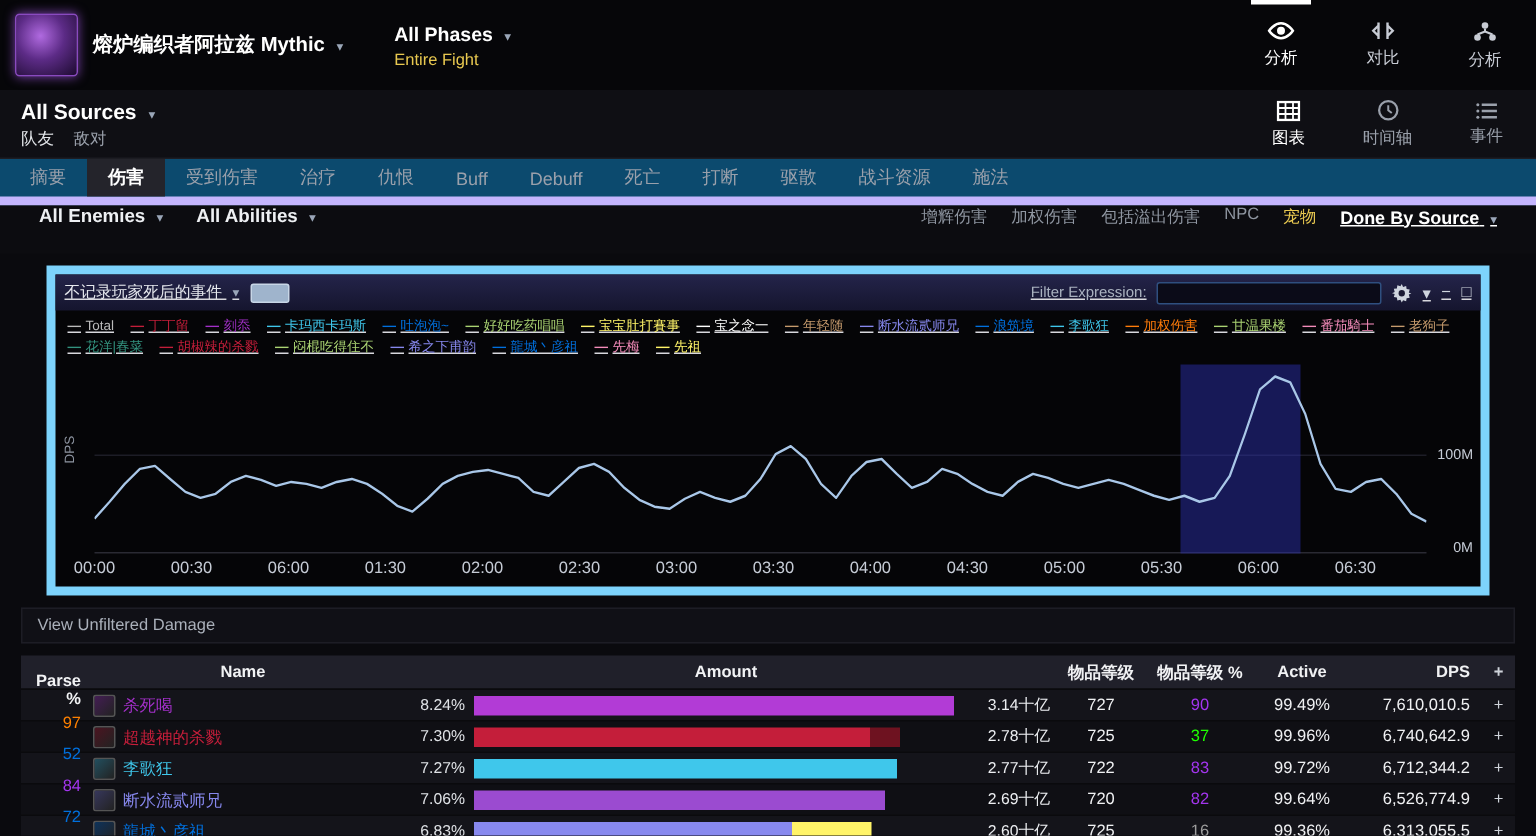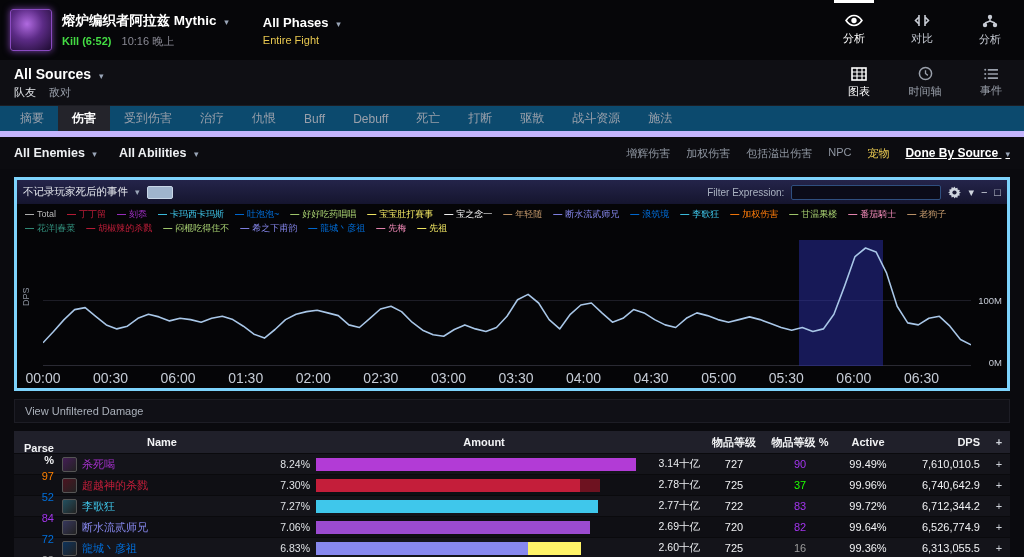--- a/index.html
+++ b/index.html
@@ -37,29 +37,29 @@
   .view-item { width:66px; display:flex; flex-direction:column; align-items:center; justify-content:center;
     gap:3px; color:#9aa0ab; font-size:11px; cursor:pointer; }
   .view-item.active { color:#fff; }
 
   
   .tabs { display:flex; background:#0c4a6e; height:31px; align-items:stretch; padding-left:6px; border-bottom:6px solid #c4b5fd; }
   .tab { padding:0 14px; display:flex; align-items:center; font-size:12px; color:#9aa0ab; cursor:pointer; }
   .tab.active { color:#fff; background:#24242b; font-weight:bold; }
 
   
-  .filter-bar { display:flex; align-items:center; height:32px; padding:0 14px; background:#0c0c10; }
+  .filter-bar { display:flex; align-items:flex-start; height:32px; padding:0 26px; background:#0c0c10; }
   .dd { font-size:12.5px; font-weight:bold; color:#eef0f3; margin-right:22px; cursor:pointer; }
   .filter-right { margin-left:auto; display:flex; align-items:center; gap:16px; font-size:11px; }
   .fopt { color:#8f96a1; cursor:pointer; }
   .fopt.on { color:#e8c850; }
   .done-by { color:#fff; font-size:12px; font-weight:bold; text-decoration:underline; cursor:pointer; }
 
   
-  .graph-panel { margin:8px 14px 0; border:3px solid #7dd3fc; background:#050507; }
+  .graph-panel { margin:8px 31px 0; border:6px solid #7dd3fc; background:#050507;text-decoration:underline; }
   .graph-toolbar { height:24px; display:flex; align-items:center; padding:0 6px;
     background:linear-gradient(#24244a,#15152e); font-size:10.5px; color:#e6e9ee; }
   .death-filter { cursor:pointer; }
   .toggle-box { width:26px; height:13px; background:#9fb4cc; border:1px solid #c8d6e6; border-radius:2px; margin-left:8px; cursor:pointer; }
   .toolbar-right { margin-left:auto; display:flex; align-items:center; gap:7px; }
   .fe-label { color:#aab2c0; font-size:10px; }
   .fe-input { width:150px; height:15px; background:#0b0b18; border:1px solid #2f4f7f; border-radius:2px; color:#cdd; font-size:10px; padding:0 3px; }
   .tool-ic { color:#cfd5de; cursor:pointer; font-size:11px; display:flex; align-items:center; }
   .legend { display:flex; flex-wrap:wrap; row-gap:3px; column-gap:11px; padding:5px 8px 2px; font-size:9px; line-height:11px; }
   .legend-item { white-space:nowrap; cursor:pointer; }
@@ -67,21 +67,21 @@
   .chart-wrap { position:relative; height:152px; }
   .plot { position:absolute; left:26px; right:36px; top:4px; bottom:22px; }
   .plot svg { position:absolute; inset:0; width:100%; height:100%; }
   .sel-band { position:absolute; top:0; bottom:0; background:rgba(43,48,175,.48); }
   .gridline-100 { position:absolute; left:0; right:0; height:1px; background:#1d1d26; }
   .baseline { position:absolute; left:0; right:0; bottom:0; height:1px; background:#2a2a33; }
   .ylab { position:absolute; left:4px; top:46%; transform:rotate(-90deg); transform-origin:left top;
     font-size:9px; color:#8d94a0; }
   .yval { position:absolute; right:5px; font-size:9.5px; color:#c6ccd6; }
   .xticks { position:absolute; left:26px; right:36px; bottom:4px; height:14px; }
-  .xtick { position:absolute; transform:translateX(-50%); font-size:14px; color:#c6ccd6; white-space:nowrap; }
+  .xtick { position:absolute; transform:translateX(-50%); font-size:11px; color:#c6ccd6; white-space:nowrap; }
 
   
   .notice { margin:8px 14px 0; background:#101016; border:1px solid #1d1d25; height:24px;
     display:flex; align-items:center; padding:0 10px; font-size:11px; }
   .view-unfiltered { color:#aab0ba; cursor:pointer; }
   .notice-center { flex:1; text-align:center; color:#e8eaee; }
   .notice-center .lnk { color:#4a9eda; cursor:pointer; }
 
   
   .table { margin:8px 14px 0; }
@@ -108,24 +108,20 @@
 </head>
 <body>
 
 <div class="header">
   <div class="boss-icon"></div>
   <div class="fight-info">
     <div class="fight-title">
       <span>熔炉编织者阿拉兹</span>
       <span>Mythic</span>
       <span class="caret">▾</span>
-    </div>
-    <div class="fight-sub">
-      <span class="kill">Kill (6:52)</span>
-      <span class="time">10:16 晚上</span>
     </div>
   </div>
   <div class="phase-info">
     <div class="phase-title">
       <span>All Phases</span>
       <span class="caret">▾</span>
     </div>
     <div class="phase-range">Entire Fight</div>
   </div>
   <div class="header-nav">

